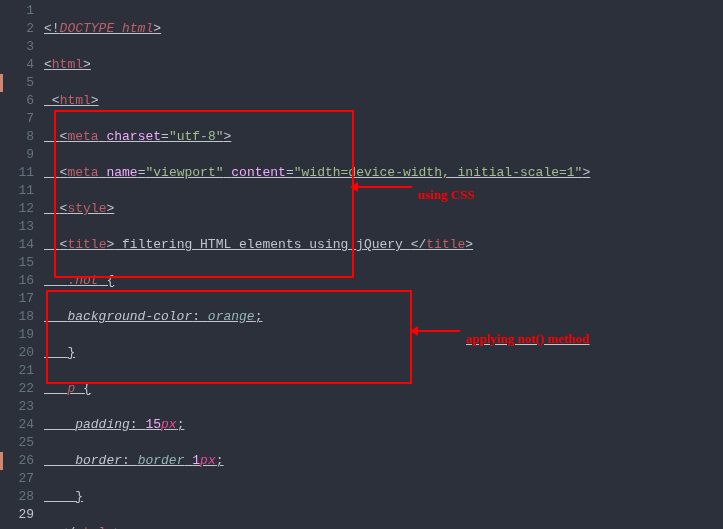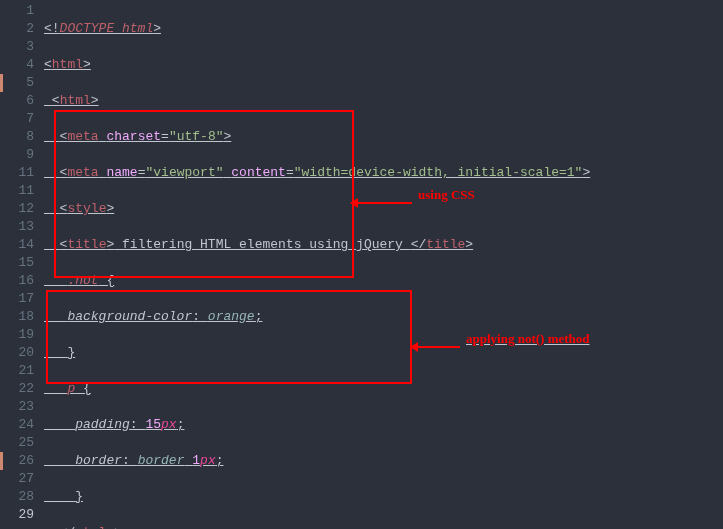--- a/index.html
+++ b/index.html
@@ -55,21 +55,21 @@
   .white { color: #c0c5ce; }
   .italic { font-style: italic; }
   .box {
     position: absolute;
     border: 2px solid #ff0000;
     pointer-events: none;
   }
   .annotation {
     position: absolute;
     display: flex;
-    align-items: flex-end;
+    align-items: flex-start;
     pointer-events: none;
   }
   .arrow-line {
     height: 2px;
     background: #ff0000;
     position: relative;
   }
   .arrow-line::before {
     content: '';
     position: absolute;

